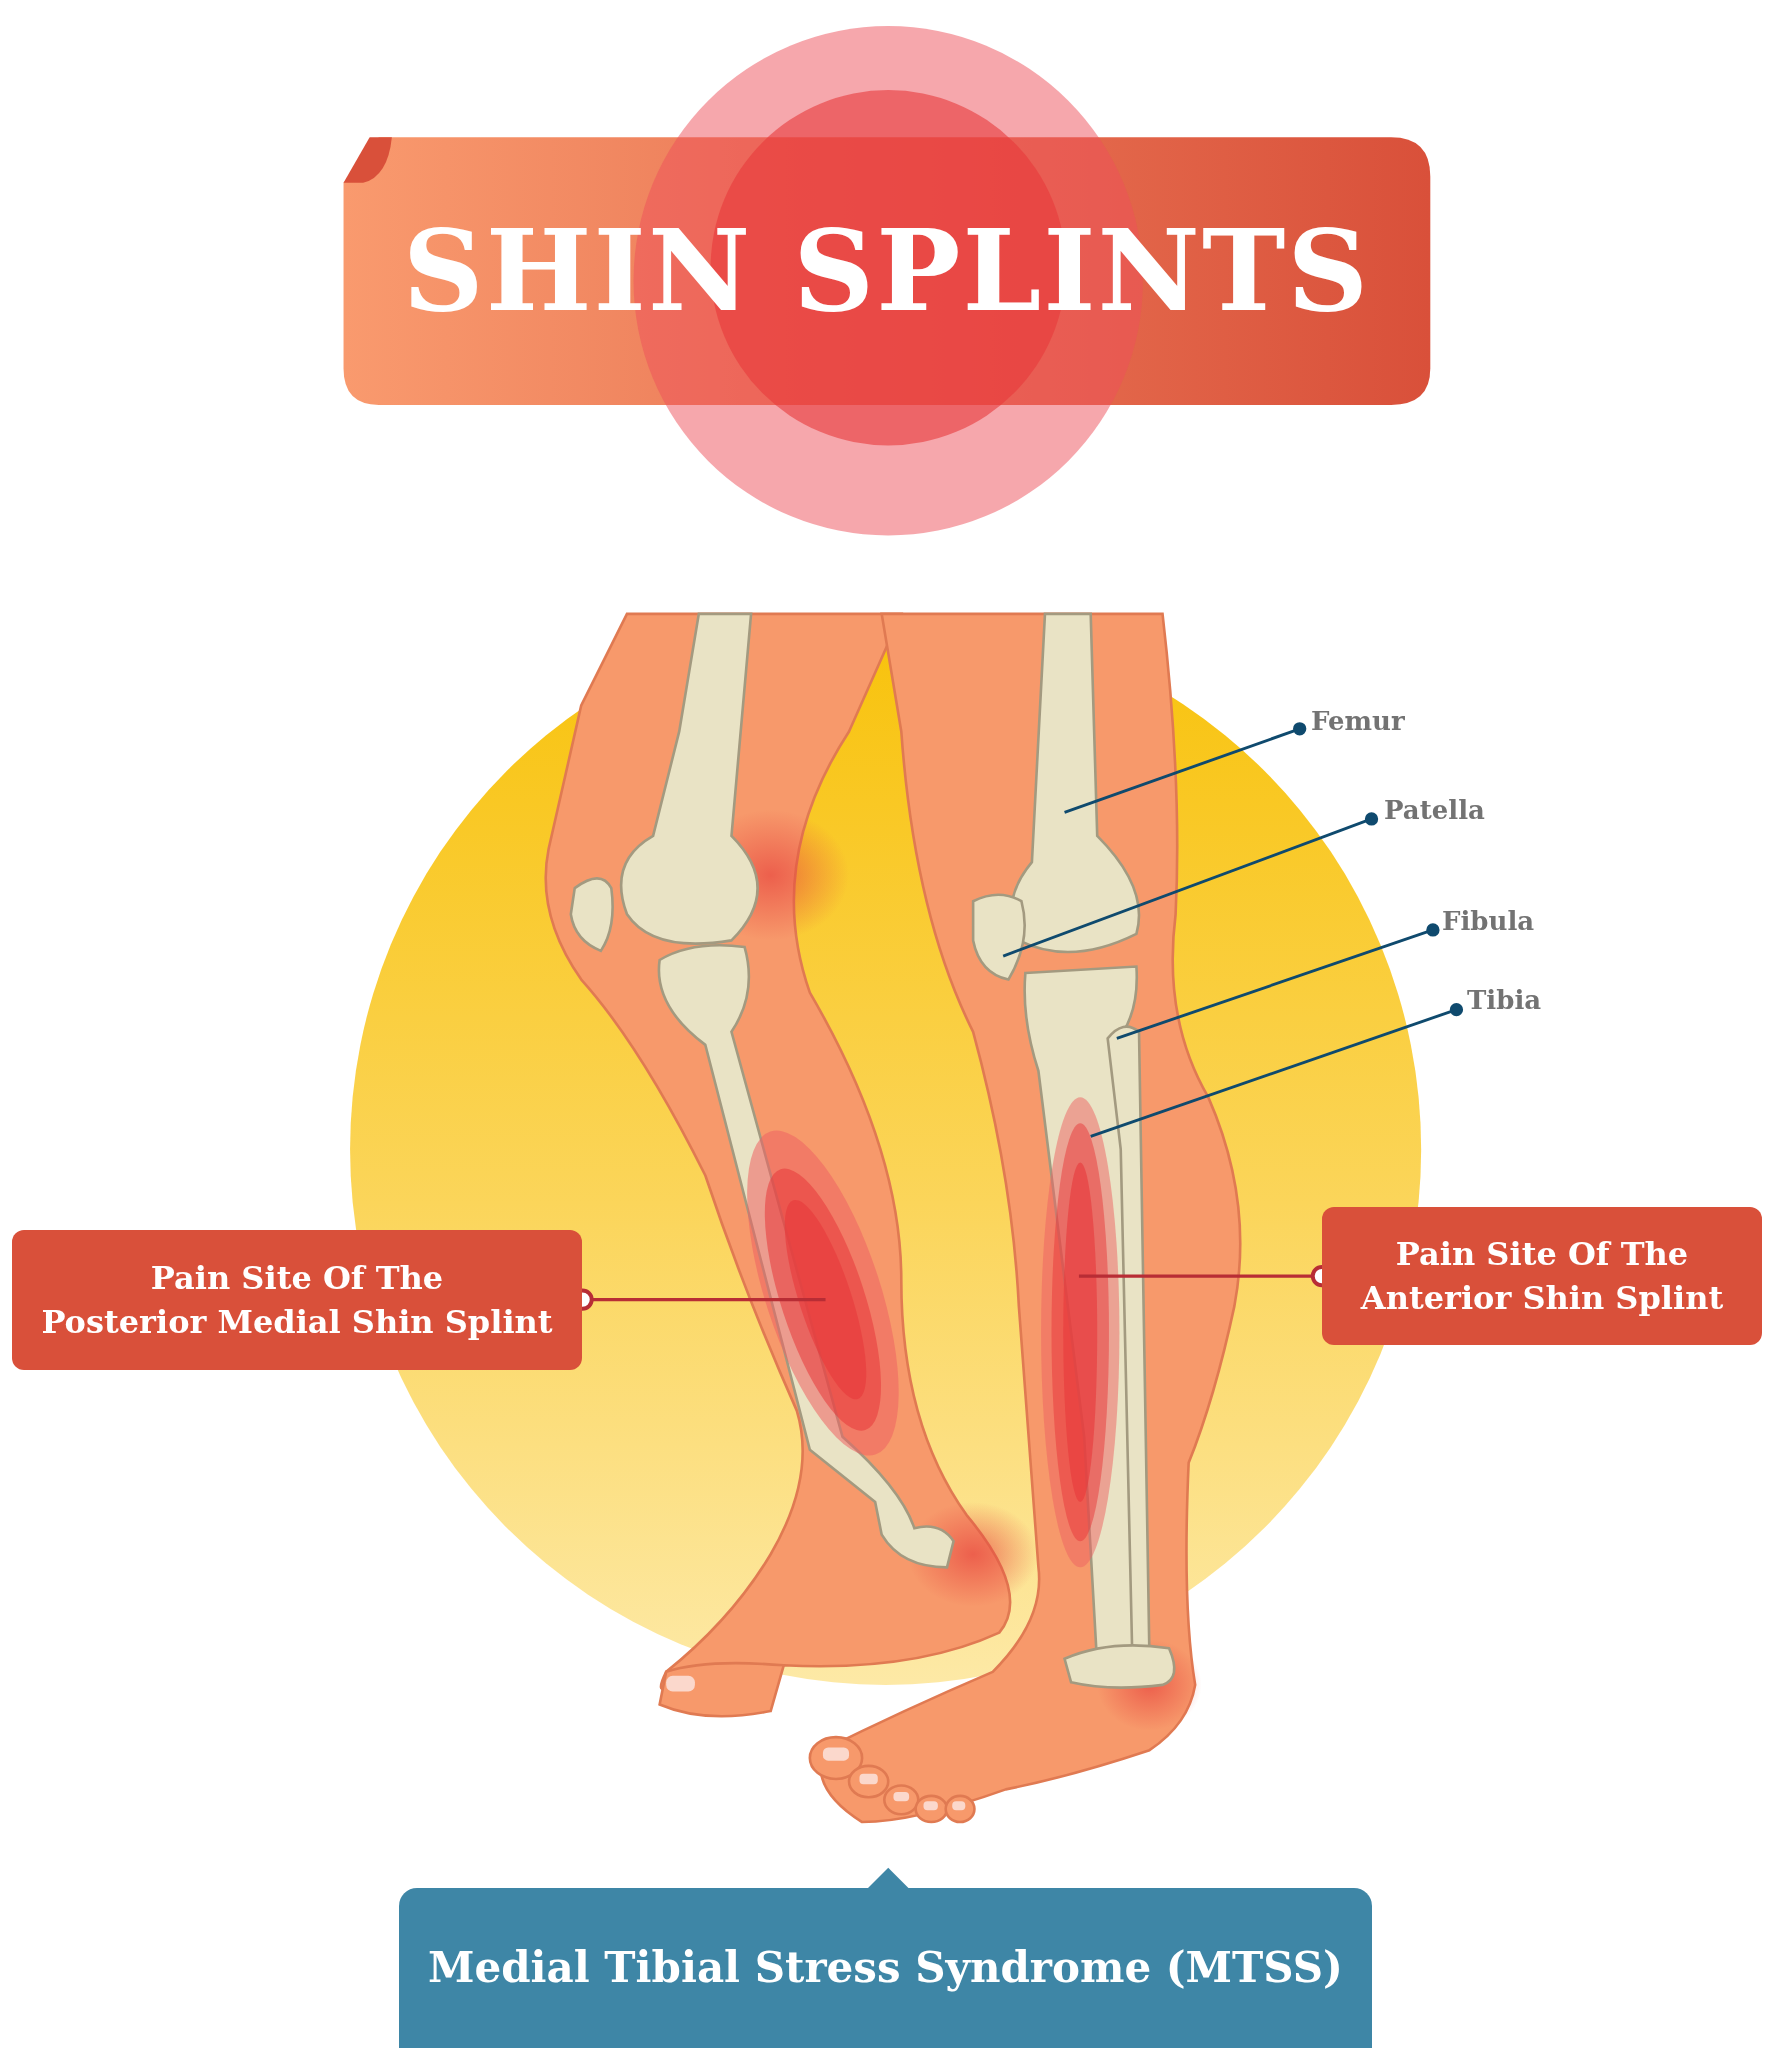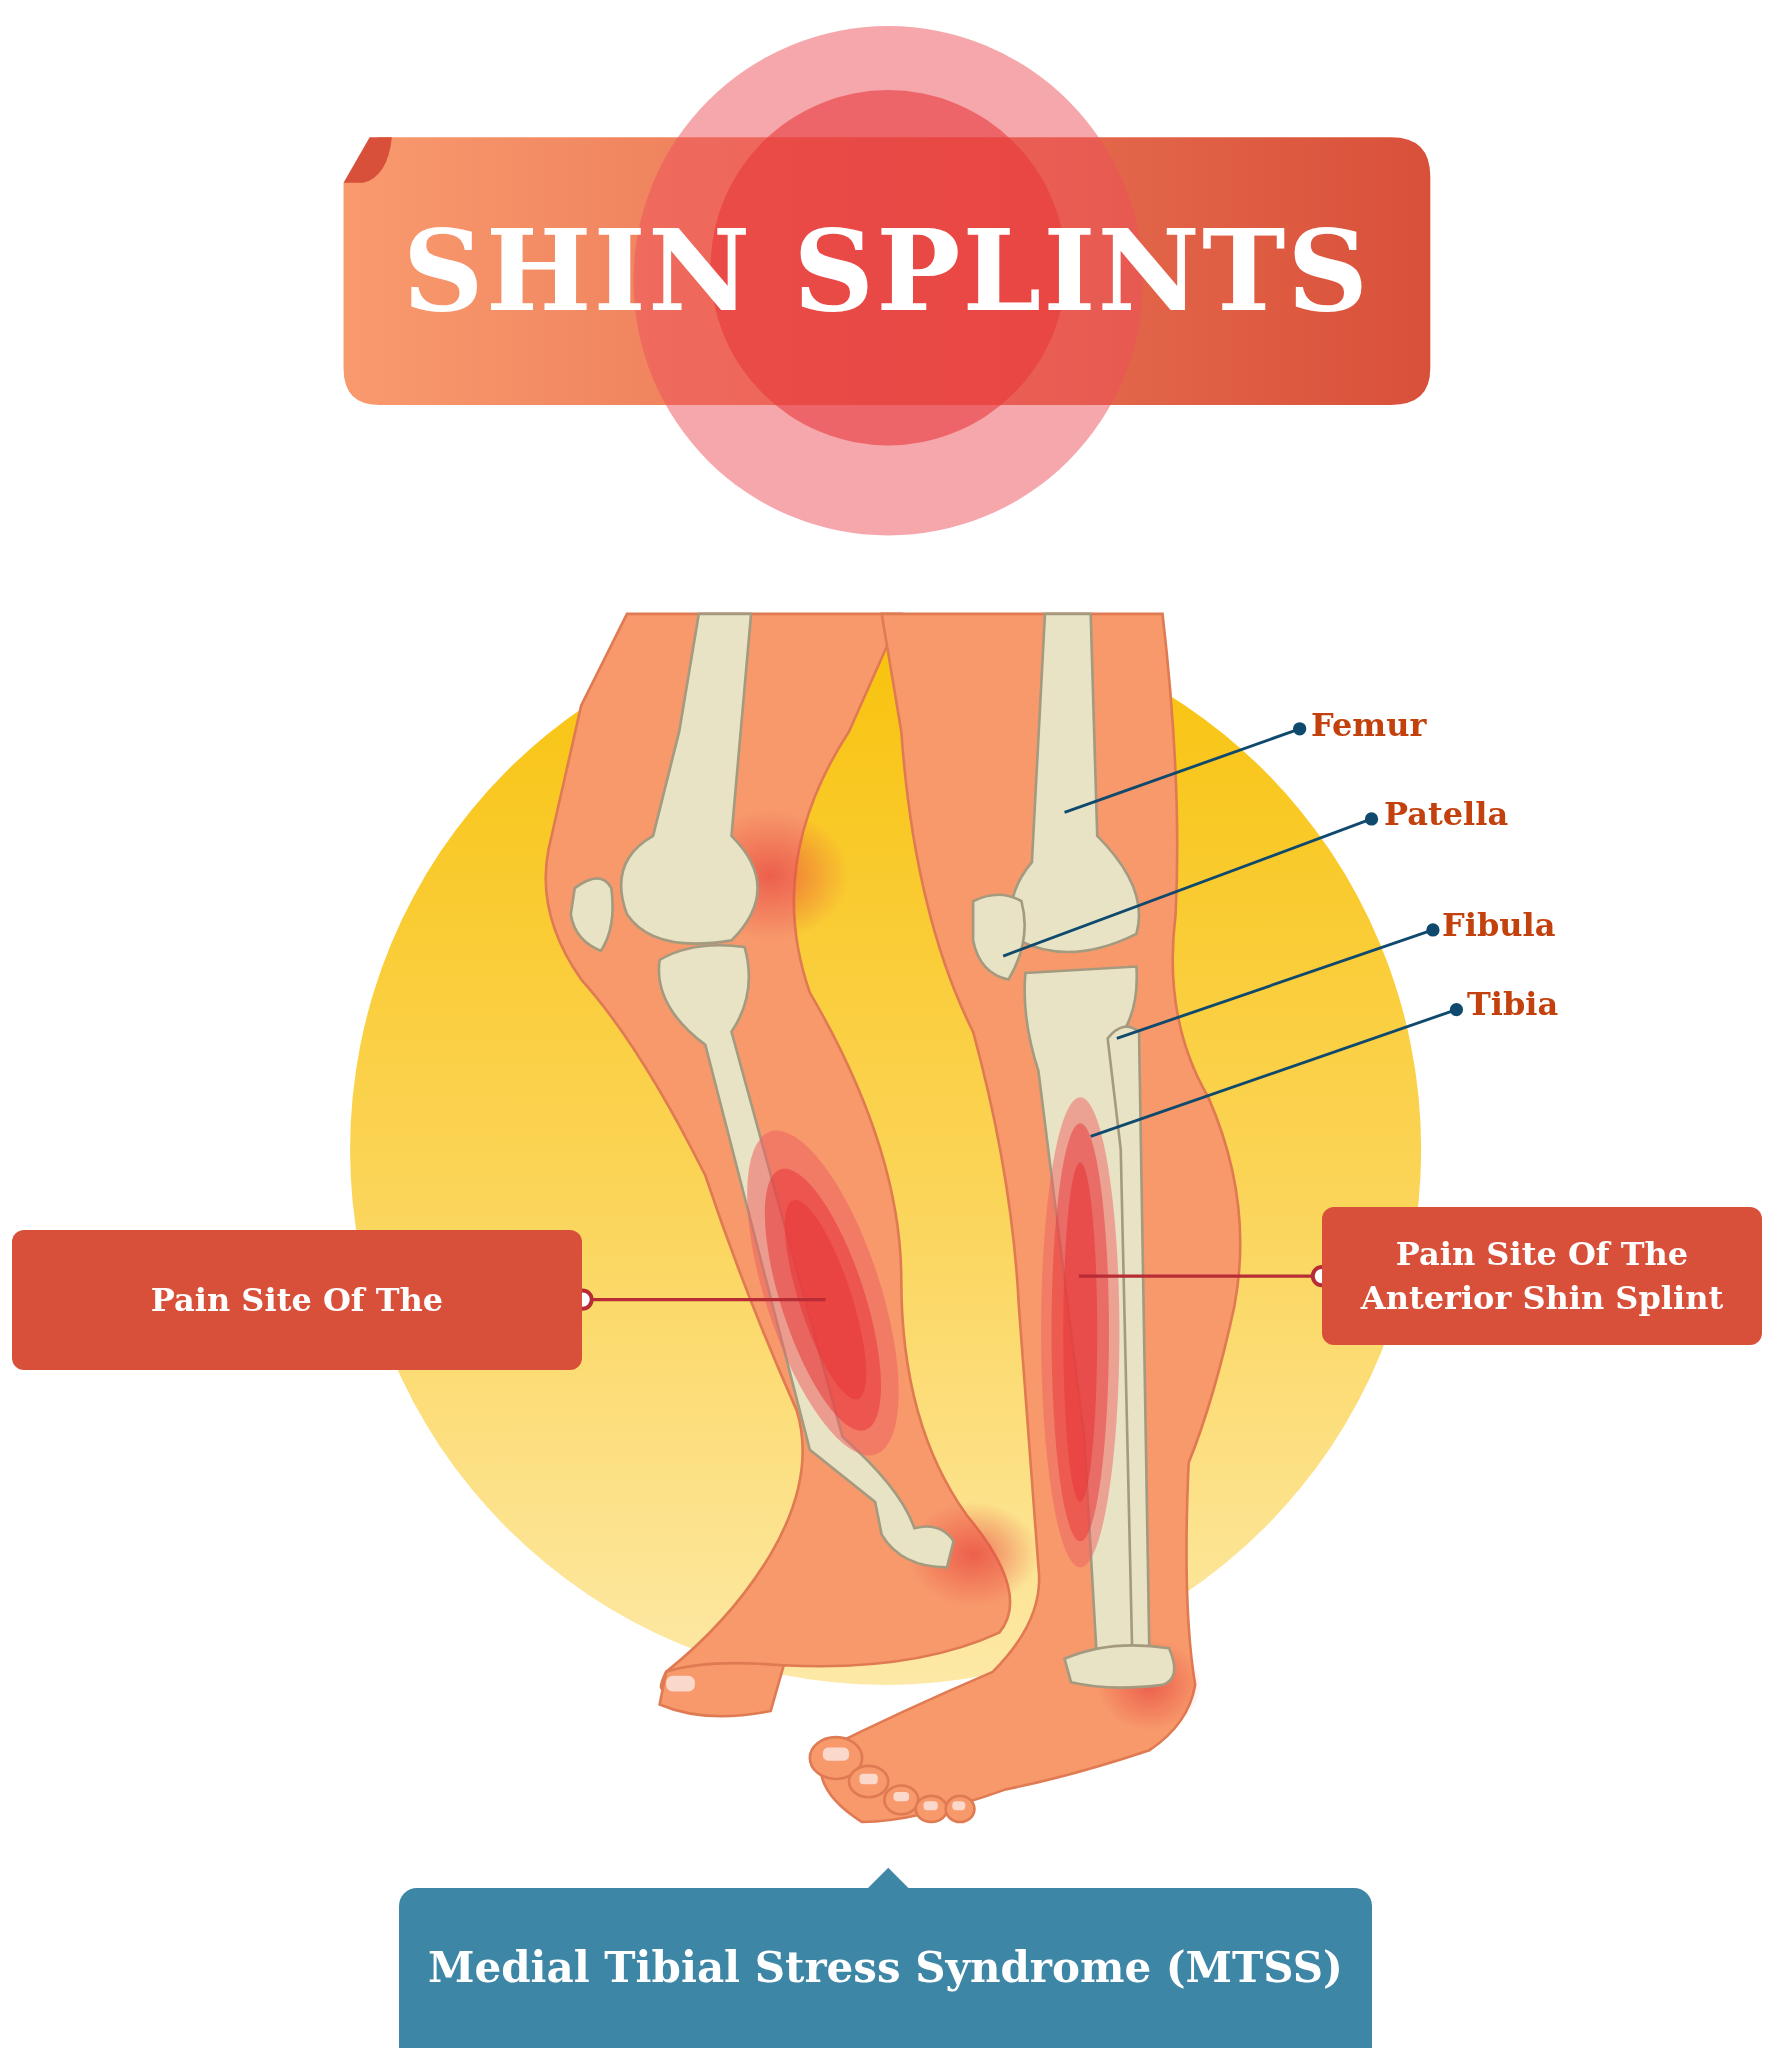--- a/index.html
+++ b/index.html
@@ -1,19 +1,19 @@
 <!DOCTYPE html>
 <html><head>
 <meta charset="utf-8">
 <style>
   html,body{margin:0;padding:0;background:#ffffff;}
   body{width:1766px;height:2048px;position:relative;overflow:hidden;font-family:"DejaVu Serif",serif;}
   #art{position:absolute;left:0;top:0;width:1766px;height:2048px;}
   .title-text{position:absolute;left:343px;width:1087px;top:190px;height:160px;display:flex;align-items:center;justify-content:center;color:#fff;font-family:"DejaVu Serif",serif;font-weight:bold;font-size:112px;letter-spacing:2px;text-align:center;}
-  .bone-label{position:absolute;color:#c2410c;font-family:"DejaVu Serif",serif;font-weight:bold;font-size:32px;}
+  .bone-label{position:absolute;color:#737373;font-family:"DejaVu Serif",serif;font-weight:bold;font-size:26px;}
   .pain-box{position:absolute;background:#d9503a;border-radius:12px;color:#fff;font-family:"DejaVu Serif",serif;font-weight:bold;font-size:32px;line-height:44px;text-align:center;display:flex;flex-direction:column;justify-content:center;}
   .mtss-box{position:absolute;left:399px;top:1888px;width:973px;height:160px;background:#3e86a6;border-radius:18px 18px 0 0;color:#fff;font-family:"DejaVu Serif",serif;font-weight:bold;font-size:42px;line-height:56px;text-align:center;display:flex;flex-direction:column;justify-content:center;}
 </style>
 </head>
 <body>
 
 <svg id="art" viewBox="0 0 1352 1568" preserveAspectRatio="none" xmlns="http://www.w3.org/2000/svg">
   <defs>
     <linearGradient id="bannerGrad" x1="0" x2="1" y1="0" y2="0">
       <stop offset="0" stop-color="#f99a6e"></stop>
@@ -115,20 +115,21 @@
 
 <div class="title-text">SHIN SPLINTS</div>
 
 <div class="bone-label" style="left:1311px;top:706px;">Femur</div>
 <div class="bone-label" style="left:1384px;top:795px;">Patella</div>
 <div class="bone-label" style="left:1442px;top:906px;text-align:center;">Fibula</div>
 <div class="bone-label" style="left:1467px;top:985px;">Tibia</div>
 
 <div class="pain-box" style="left:12px;top:1230px;width:570px;height:140px;">
   <span>Pain Site Of The</span>
+  <span>Posterior Medial Shin Splint</span>
 </div>
 
 <div class="pain-box" style="left:1322px;top:1207px;width:440px;height:138px;">
   <span>Pain Site Of The</span>
   <span>Anterior Shin Splint</span>
 </div>
 
 <div class="mtss-box">
   <span>Medial Tibial Stress Syndrome (MTSS)</span>
 </div>

